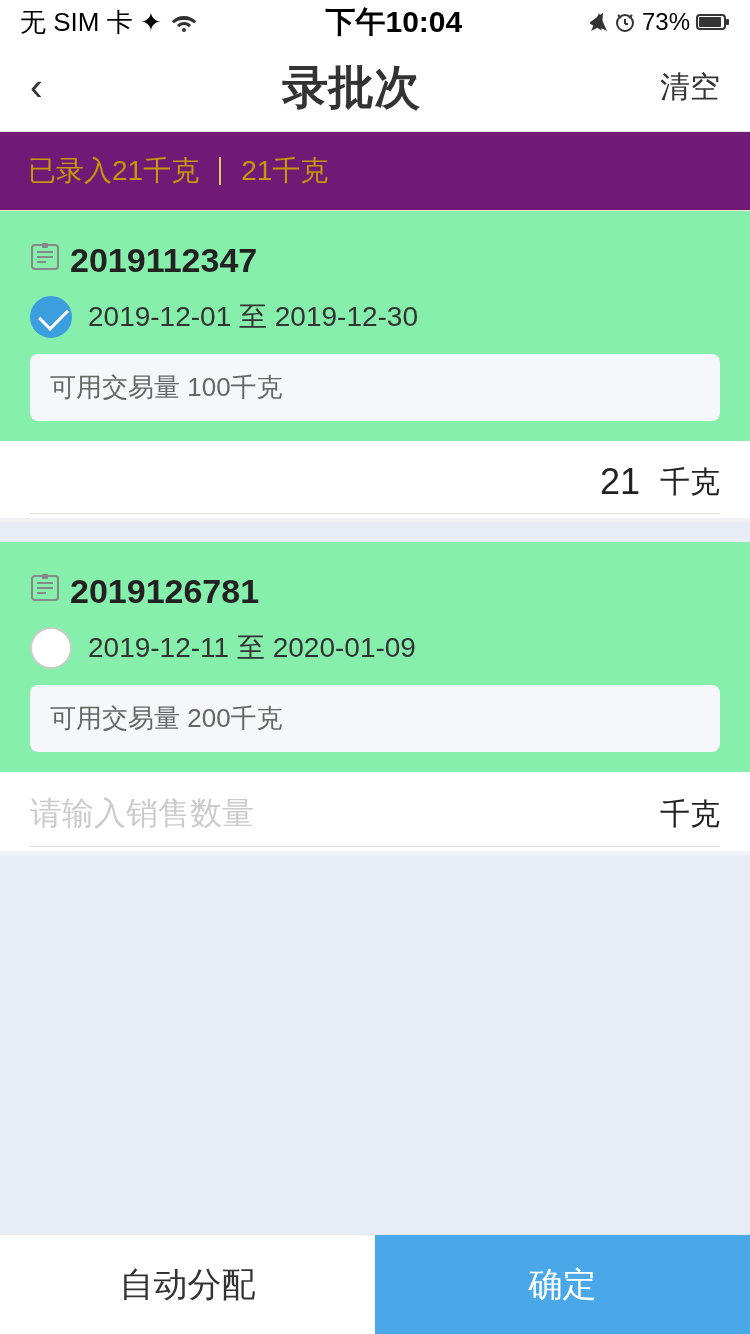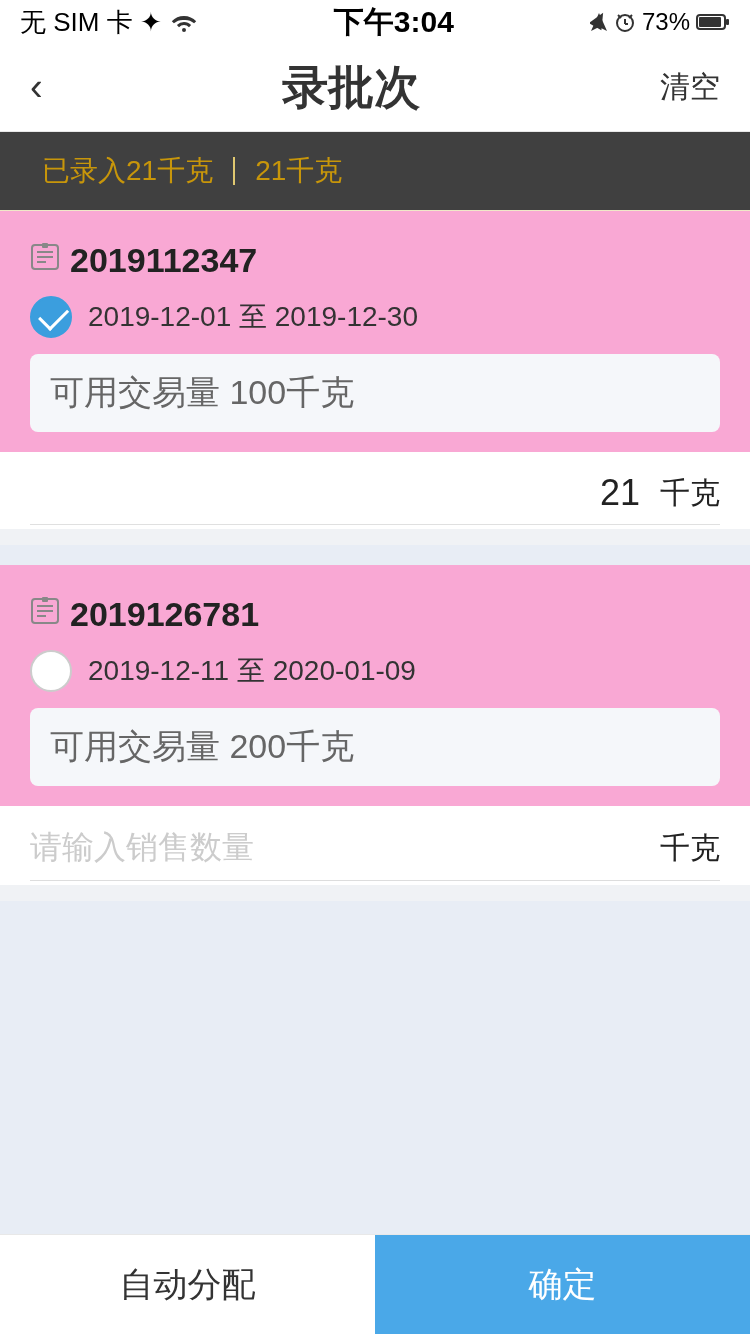--- a/index.html
+++ b/index.html
@@ -61,22 +61,22 @@
       color: #333;
     }
     .nav-clear {
       font-size: 30px;
       color: #333;
       cursor: pointer;
     }
 
     
     .summary-bar {
-      background: #404040;
-      padding: 20px 42px;
+      background: #701a75;
+      padding: 20px 28px;
       display: flex;
       align-items: center;
       gap: 20px;
       border-bottom: 1px solid #f0e8c8;
     }
     .summary-recorded {
       font-size: 28px;
       color: #c8960a;
     }
     .summary-divider {
@@ -84,22 +84,22 @@
       height: 28px;
       background: #e0c870;
     }
     .summary-value {
       font-size: 28px;
       color: #c8960a;
     }
 
     
     .batch-card {
-      background: #f9a8d4;
-      margin-bottom: 16px;
+      background: #86efac;
+      margin-bottom: 4px;
     }
     .batch-card-inner {
       padding: 30px 30px 20px 30px;
     }
     .batch-id-row {
       display: flex;
       align-items: center;
       gap: 10px;
       margin-bottom: 16px;
     }
@@ -145,21 +145,21 @@
     }
     .batch-date-text {
       font-size: 28px;
       color: #333;
     }
     .batch-available {
       background: #f5f7fa;
       border-radius: 8px;
       padding: 16px 20px;
       margin: 0 0 0 0;
-      font-size: 34px;
+      font-size: 26px;
       color: #666;
     }
 
     
     .quantity-row {
       display: flex;
       align-items: center;
       justify-content: flex-end;
       padding: 20px 30px 10px 30px;
       background: #fff;
@@ -271,21 +271,21 @@
 </head>
 <body>
 
 <div class="status-bar">
   <div class="status-left">
     <span>无 SIM 卡 ✦</span>
     <svg width="28" height="20" viewBox="0 0 28 20">
       <path d="M14 16a2 2 0 1 1 0 4 2 2 0 0 1 0-4zm0-6c2.8 0 5.3 1.2 7.1 3.1l-2.1 2.1A6.9 6.9 0 0 0 14 13a6.9 6.9 0 0 0-5 2.2L6.9 13.1A9.9 9.9 0 0 1 14 10zm0-6c4.8 0 9.1 2 12.2 5.2l-2.1 2.1A13.8 13.8 0 0 0 14 8a13.8 13.8 0 0 0-10.1 3.3L1.8 9.2A16.8 16.8 0 0 1 14 4z" fill="#333"></path>
     </svg>
   </div>
-  <div class="status-center">下午3:04</div>
+  <div class="status-center">下午10:04</div>
   <div class="status-right">
     <svg width="18" height="20" viewBox="0 0 18 20">
       <path d="M9 0L18 20H0z" fill="#333" transform="rotate(30 9 10) scale(0.8) translate(1,0)"></path>
       <polygon points="9,1 17,19 9,15 1,19" fill="#333"></polygon>
     </svg>
     <svg width="22" height="22" viewBox="0 0 22 22">
       <circle cx="11" cy="12" r="8" fill="none" stroke="#333" stroke-width="2"></circle>
       <line x1="11" y1="8" x2="11" y2="13" stroke="#333" stroke-width="2"></line>
       <line x1="11" y1="13" x2="14" y2="13" stroke="#333" stroke-width="2"></line>
       <line x1="4" y1="4" x2="7" y2="7" stroke="#333" stroke-width="2"></line>

